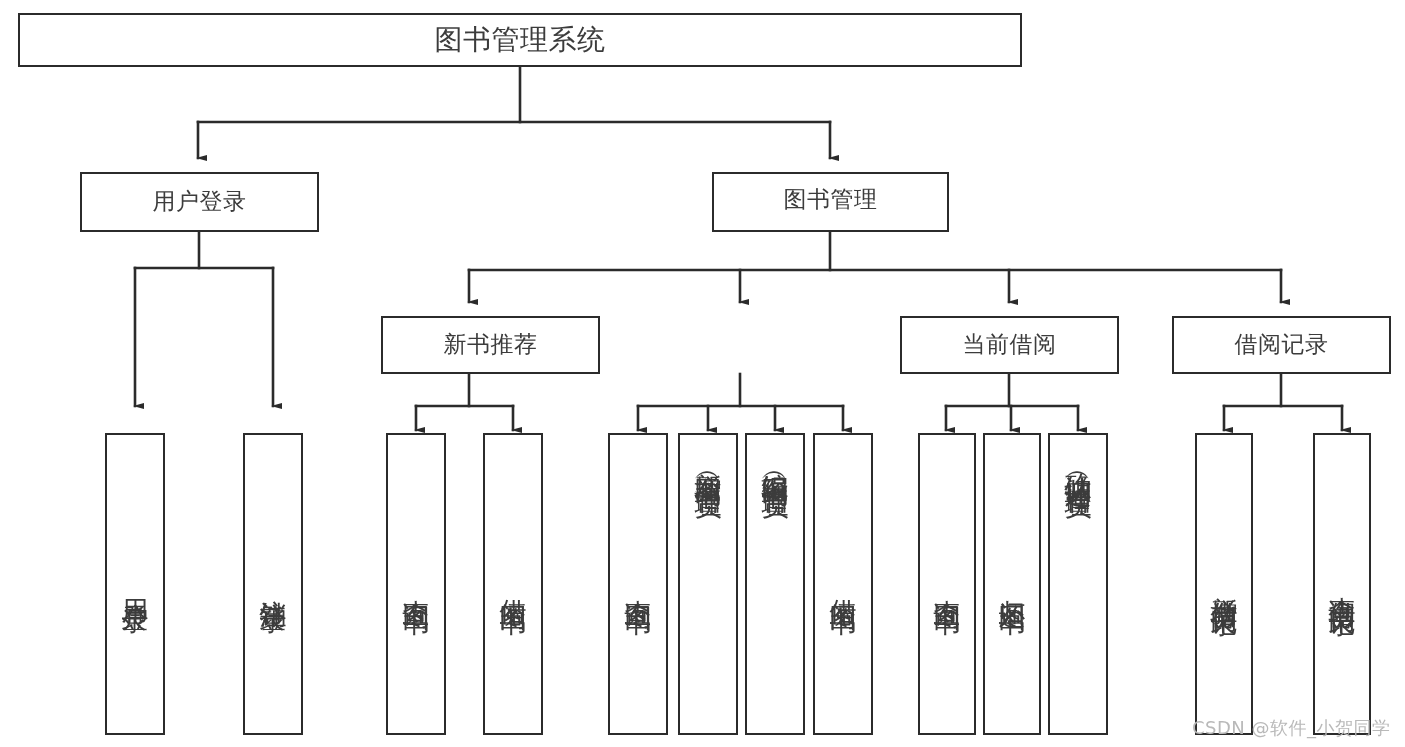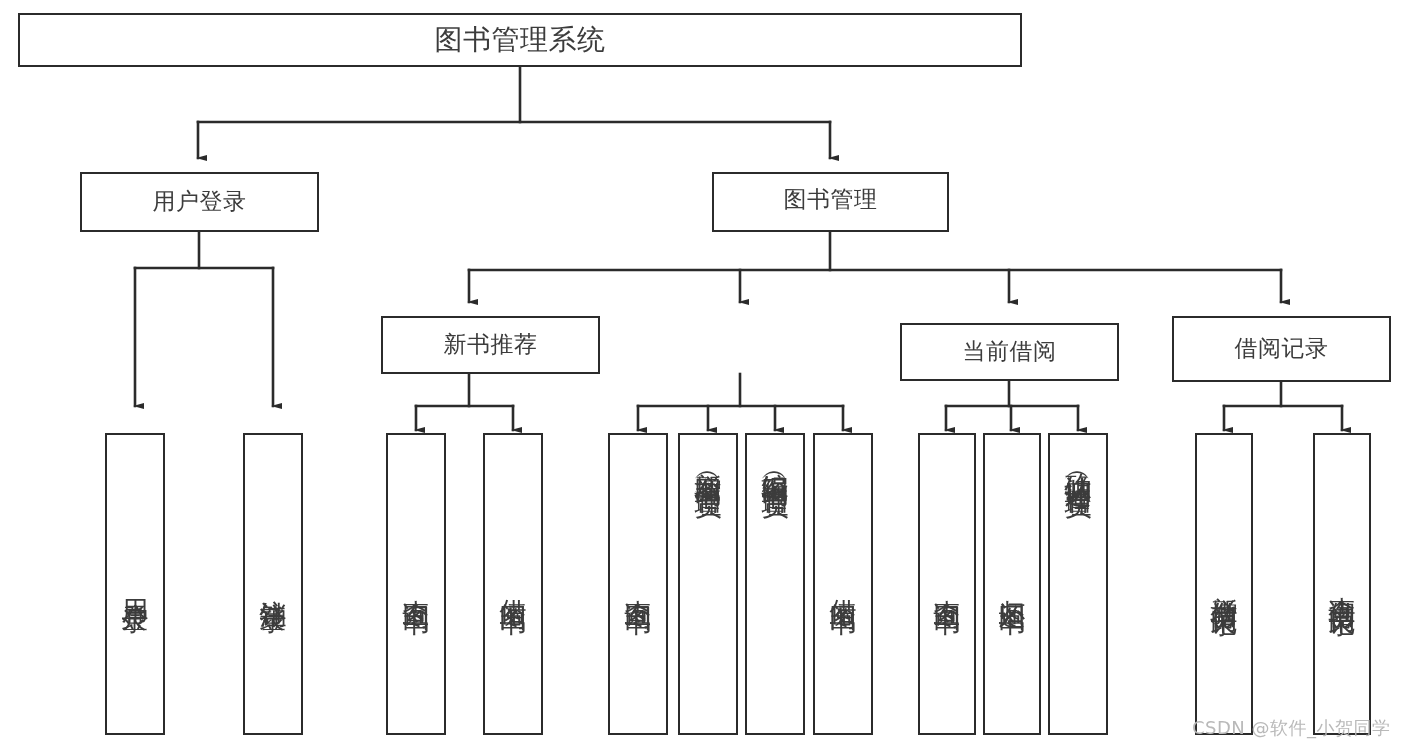--- a/index.html
+++ b/index.html
@@ -132,24 +132,24 @@
   <div class="node lvl2" style="left:80px; top:172px; width:239px; height:60px;">
     <span class="lbl">用户登录</span>
   </div>
   <div class="node lvl2" style="left:712px; top:172px; width:237px; height:60px;font-family:Liberation Mono, monospace;">
     <span class="lbl">图书管理</span>
   </div>
 
   <div class="node lvl3" style="left:360px; top:316px; width:219px; height:58px;margin-left:21px;">
     <span class="lbl">新书推荐</span>
   </div>
-  <div class="node lvl3" style="left:900px; top:316px; width:219px; height:58px;margin-top:7px;">
+  <div class="node lvl3" style="left:900px; top:316px; width:219px; height:58px;">
     <span class="lbl">当前借阅</span>
   </div>
-  <div class="node lvl3" style="left:1172px; top:316px; width:219px; height:66px;">
+  <div class="node lvl3" style="left:1172px; top:316px; width:219px; height:58px;">
     <span class="lbl">借阅记录</span>
   </div>
 
   <div class="node leaf short" style="left:105px; top:433px; width:60px; height:302px;">
     <span class="lbl">用户登录</span>
   </div>
   <div class="node leaf short" style="left:243px; top:433px; width:60px; height:302px;">
     <span class="lbl">注销登录</span>
   </div>
 

